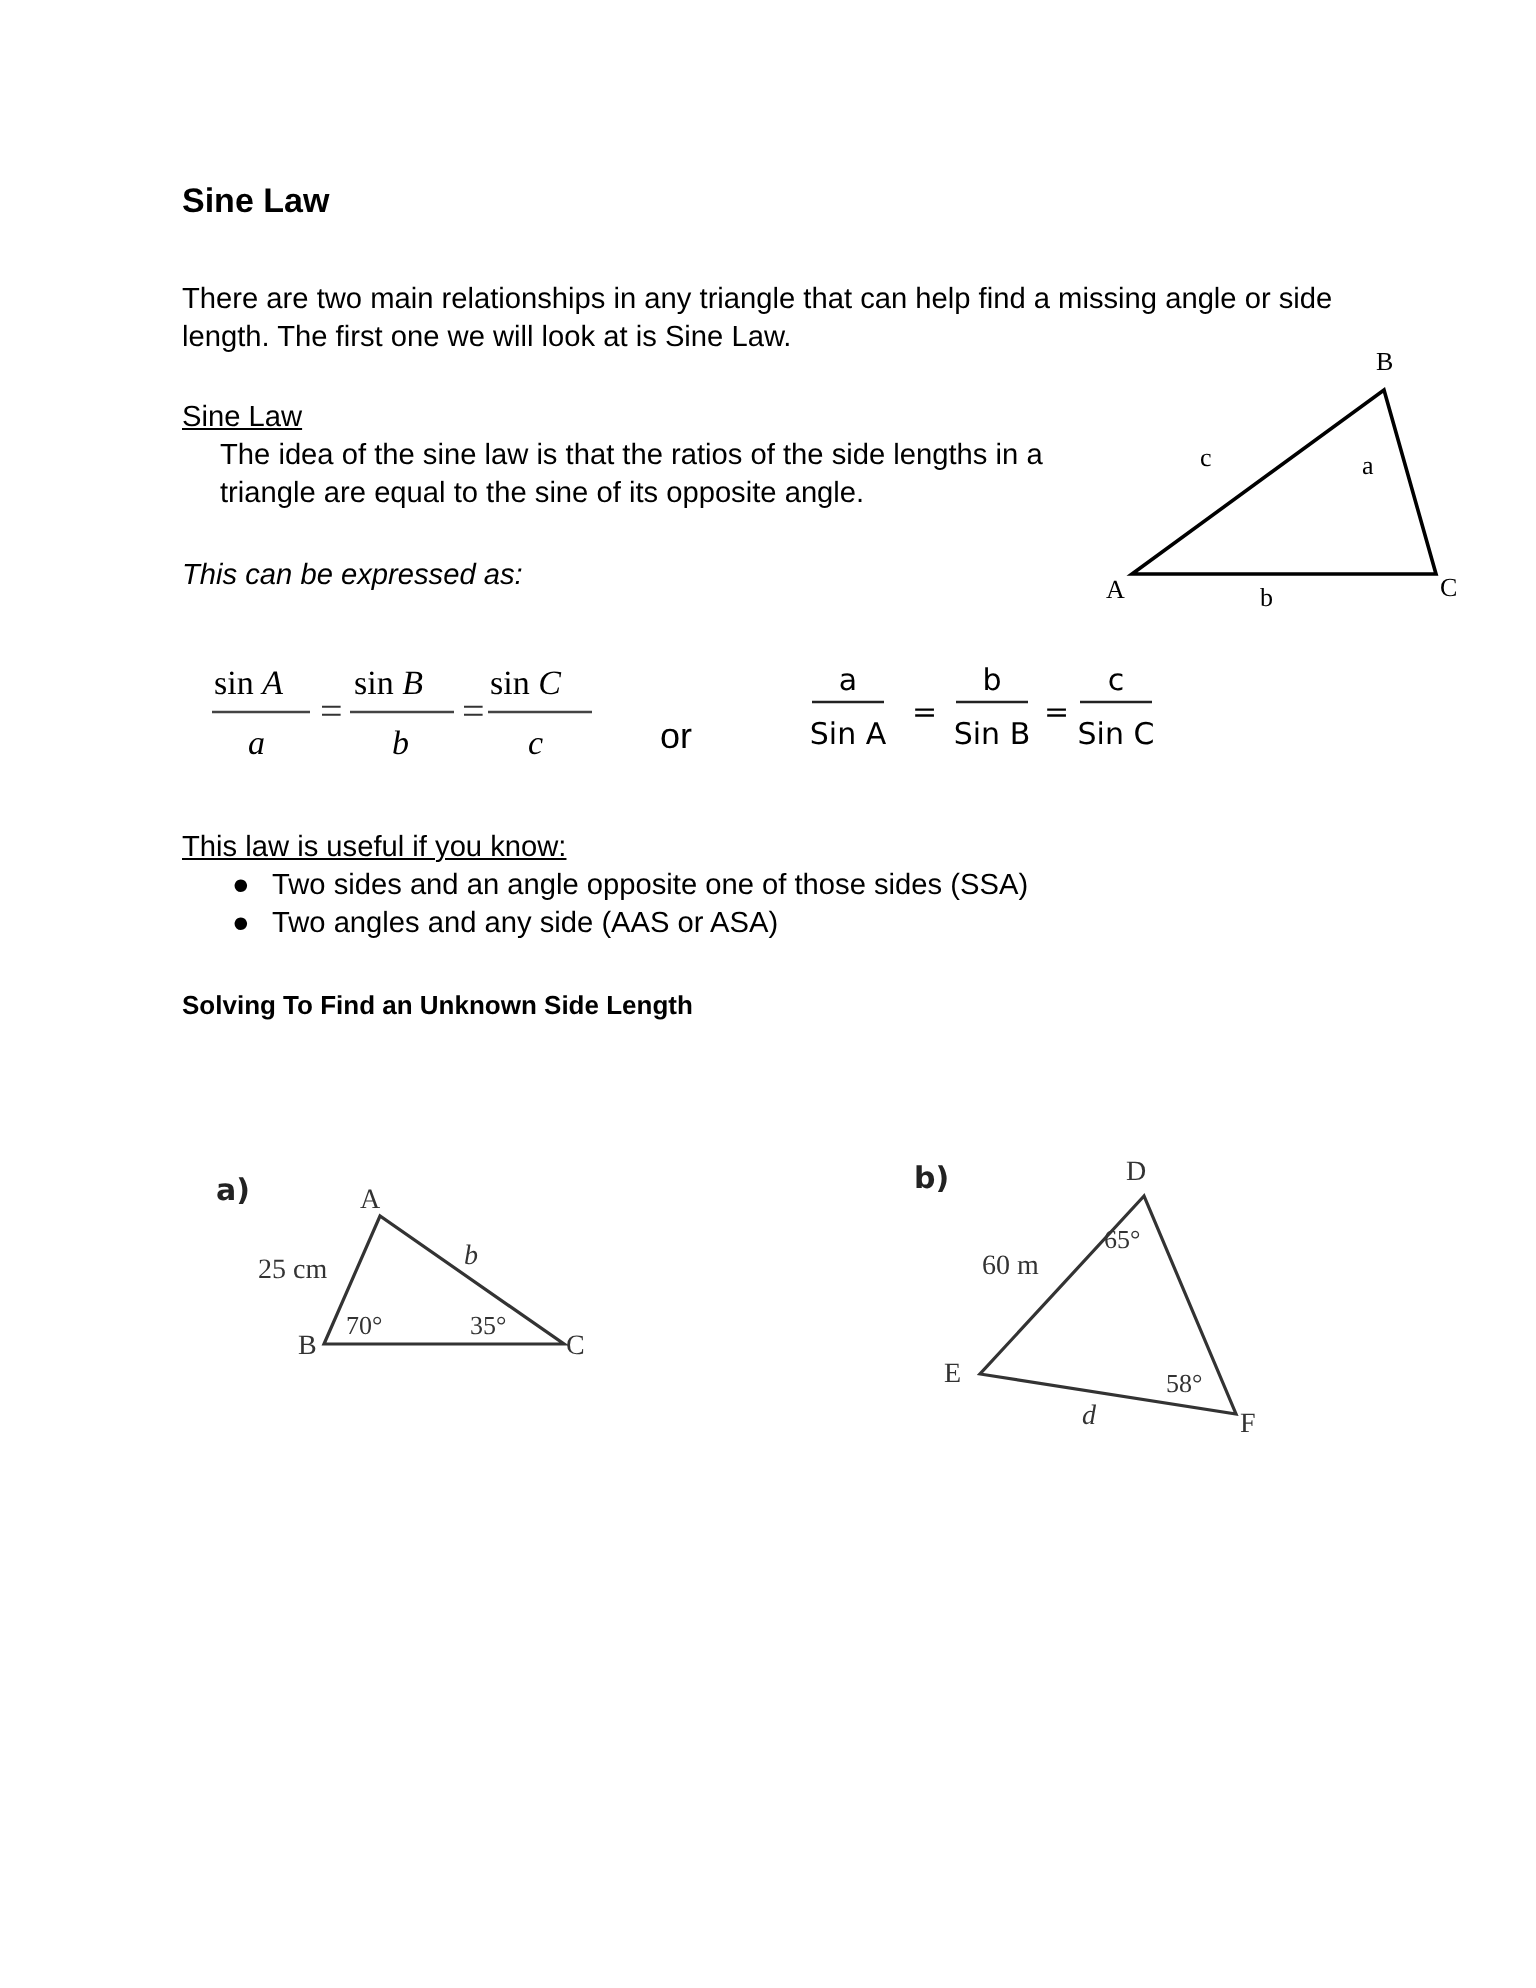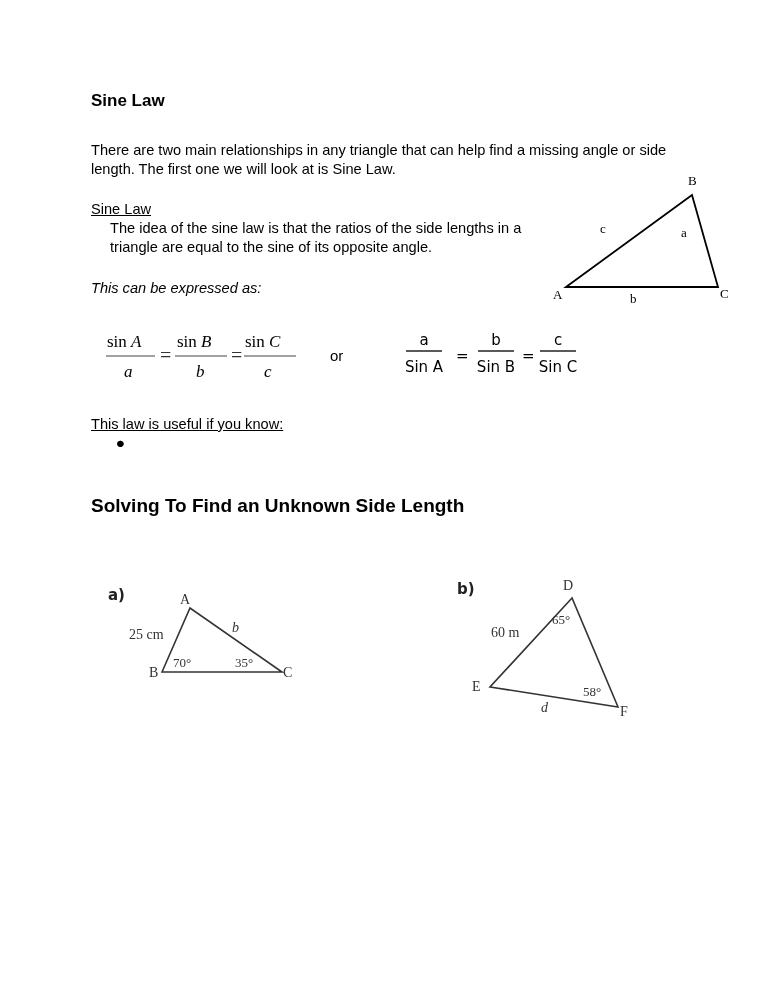--- a/index.html
+++ b/index.html
@@ -8,22 +8,22 @@
   .h1 { left: 91px; top: 91px; font-size: 17px; font-weight: bold; }
   .p { font-size: 14.6px; line-height: 19px; }
   .intro { left: 91px; top: 141px; width: 580px; }
   .sub { left: 91px; top: 200px; text-decoration: underline; }
   .idea { left: 78px; top: 219px; width: 440px; margin-left: 32px; }
   .expr { left: 91px; top: 279px; font-style: italic; }
   .useful { left: 91px; top: 415px; text-decoration: underline; }
   ul.bullets { position: absolute; left: 91px; top: 434px; margin: 0; padding: 0; list-style: none; }
   ul.bullets li { position: relative; padding-left: 45px; font-size: 14.6px; line-height: 19px; }
   ul.bullets li .dot { position: absolute; left: 25px; top: 0; }
-  .h2 { left: 91px; top: 495px; font-size: 19px; font-weight: bold; text-align: center; }
-  .or { left: 330px; top: 347px; font-size: 15px; }
+  .h2 { left: 91px; top: 495px; font-size: 13px; font-weight: bold; text-align: center; }
+  .or { left: 330px; top: 358px; font-size: 18px; }
   svg text { font-family: "Liberation Serif", serif; }
 </style>
 </head>
 <body>
 
 <div class="abs h1">Sine Law</div>
 <div class="abs p intro">There are two main relationships in any triangle that can help find a missing angle or side length. The first one we will look at is Sine Law.</div>
 <div class="abs p sub">Sine Law</div>
 <div class="abs p idea">The idea of the sine law is that the ratios of the side lengths in a triangle are equal to the sine of its opposite angle.</div>
 <div class="abs p expr">This can be expressed as:</div>
@@ -71,22 +71,22 @@
     <text x="96" y="44" font-size="15" text-anchor="middle" style="font-family:'DejaVu Sans',sans-serif">Sin B</text>
     <text x="122" y="33" font-size="15" style="font-family:'DejaVu Sans',sans-serif">=</text>
     <text x="158" y="17" font-size="15" text-anchor="middle" style="font-family:'DejaVu Sans',sans-serif">c</text>
     <line x1="140" y1="23" x2="176" y2="23" stroke="#222" stroke-width="1.3"></line>
     <text x="158" y="44" font-size="15" text-anchor="middle" style="font-family:'DejaVu Sans',sans-serif">Sin C</text>
   </g>
 </svg>
 
 <div class="abs p useful">This law is useful if you know:</div>
 <ul class="bullets">
-  <li><span class="dot">●</span></li>
-  <li><span class="dot">●</span></li>
+  <li><span class="dot">●</span><span>Two sides and an angle opposite one of those sides (SSA)</span></li>
+  <li><span class="dot">●</span><span>Two angles and any side (AAS or ASA)</span></li>
 </ul>
 
 <div class="abs h2">Solving To Find an Unknown Side Length</div>
 
 <svg class="abs" style="left:100px;top:580px;" width="210" height="105">
   <text x="8" y="20" font-size="15" font-weight="bold" style="font-family:'DejaVu Sans',sans-serif" fill="#222">a)</text>
   <polygon points="62,92 90,28 182,92" fill="none" stroke="#333" stroke-width="1.6"></polygon>
   <text x="80" y="24" font-size="14" fill="#333">A</text>
   <text x="49" y="97" font-size="14" fill="#333">B</text>
   <text x="183" y="97" font-size="14" fill="#333">C</text>

